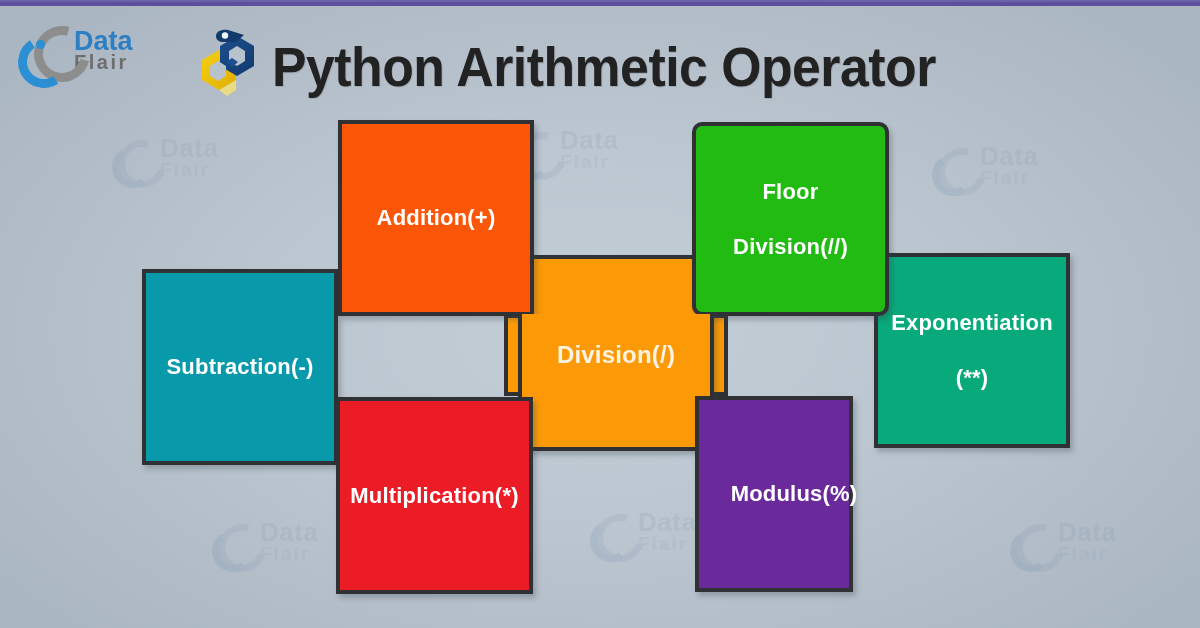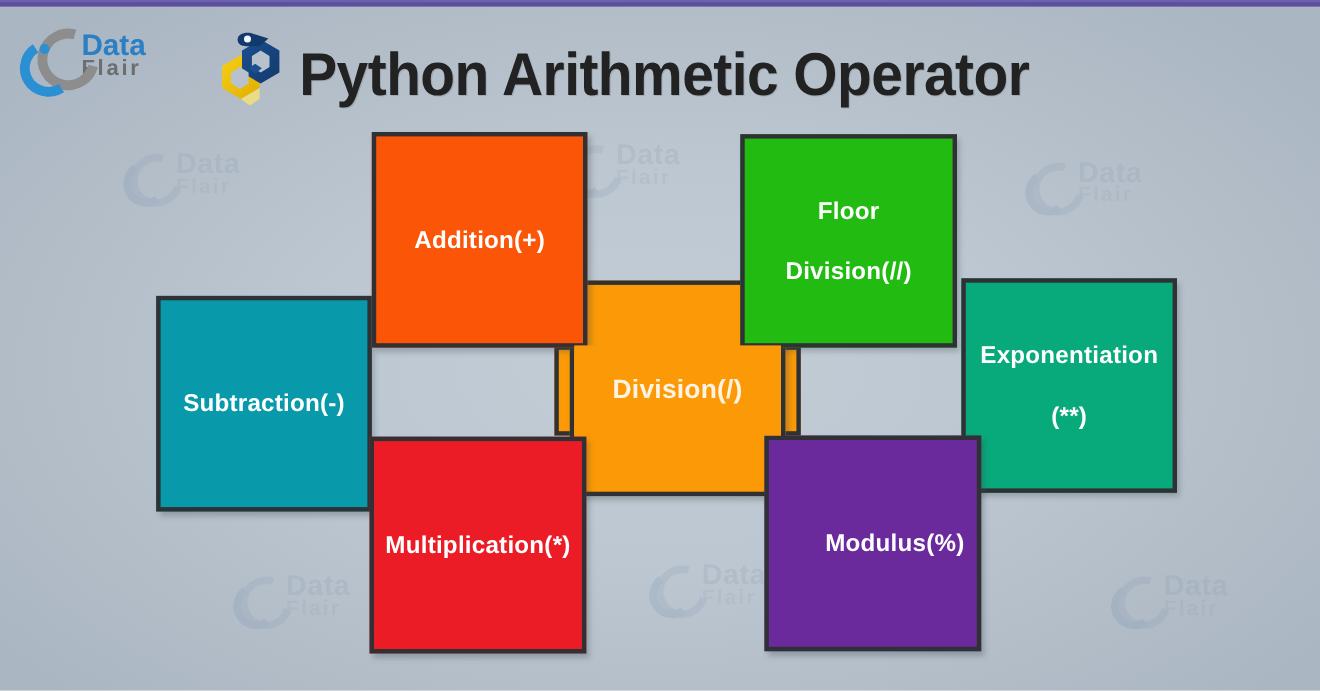--- a/index.html
+++ b/index.html
@@ -109,22 +109,22 @@
     font-size:22px;
     line-height:1.25;
     letter-spacing:.2px;
     box-shadow:3px 4px 5px rgba(60,70,80,.30);
   }
   .box span{display:block;padding:0 8px;}
 
   #box-subtraction   {left:142px; top:253px; width:196px; height:196px; background:#089aab;margin-top:16px;}
   #box-addition      {left:338px; top:120px; width:196px; height:196px; background:#fb5607; z-index:3;align-items:center;}
   #box-multiplication{left:336px; top:397px; width:197px; height:197px; background:#ec1c26; z-index:3;}
-  #box-floordivision {left:673px; top:122px; width:197px; height:194px; background:#21bb12; z-index:3;}
-  #box-modulus       {left:695px; top:396px; width:197px; height:196px; background:#6a2a9c; z-index:3;padding-left:40px;}
+  #box-floordivision {left:692px; top:122px; width:197px; height:194px; background:#21bb12; z-index:3;border-radius:10px;}
+  #box-modulus       {left:695px; top:396px; width:158px; height:196px; background:#6a2a9c; z-index:3;padding-left:40px;}
   #box-exponentiation{left:874px; top:253px; width:196px; height:195px; background:#08a97a;}
   #div-vert{
     position:absolute;left:518px;top:255px;width:196px;height:196px;
     background:#fb9a06;border:4px solid #2f3135;box-sizing:border-box;
     z-index:2;
     box-shadow:3px 4px 5px rgba(60,70,80,.30);
   }
   #div-horiz{
     position:absolute;left:504px;top:314px;width:224px;height:82px;
     background:#fb9a06;border:4px solid #2f3135;box-sizing:border-box;

